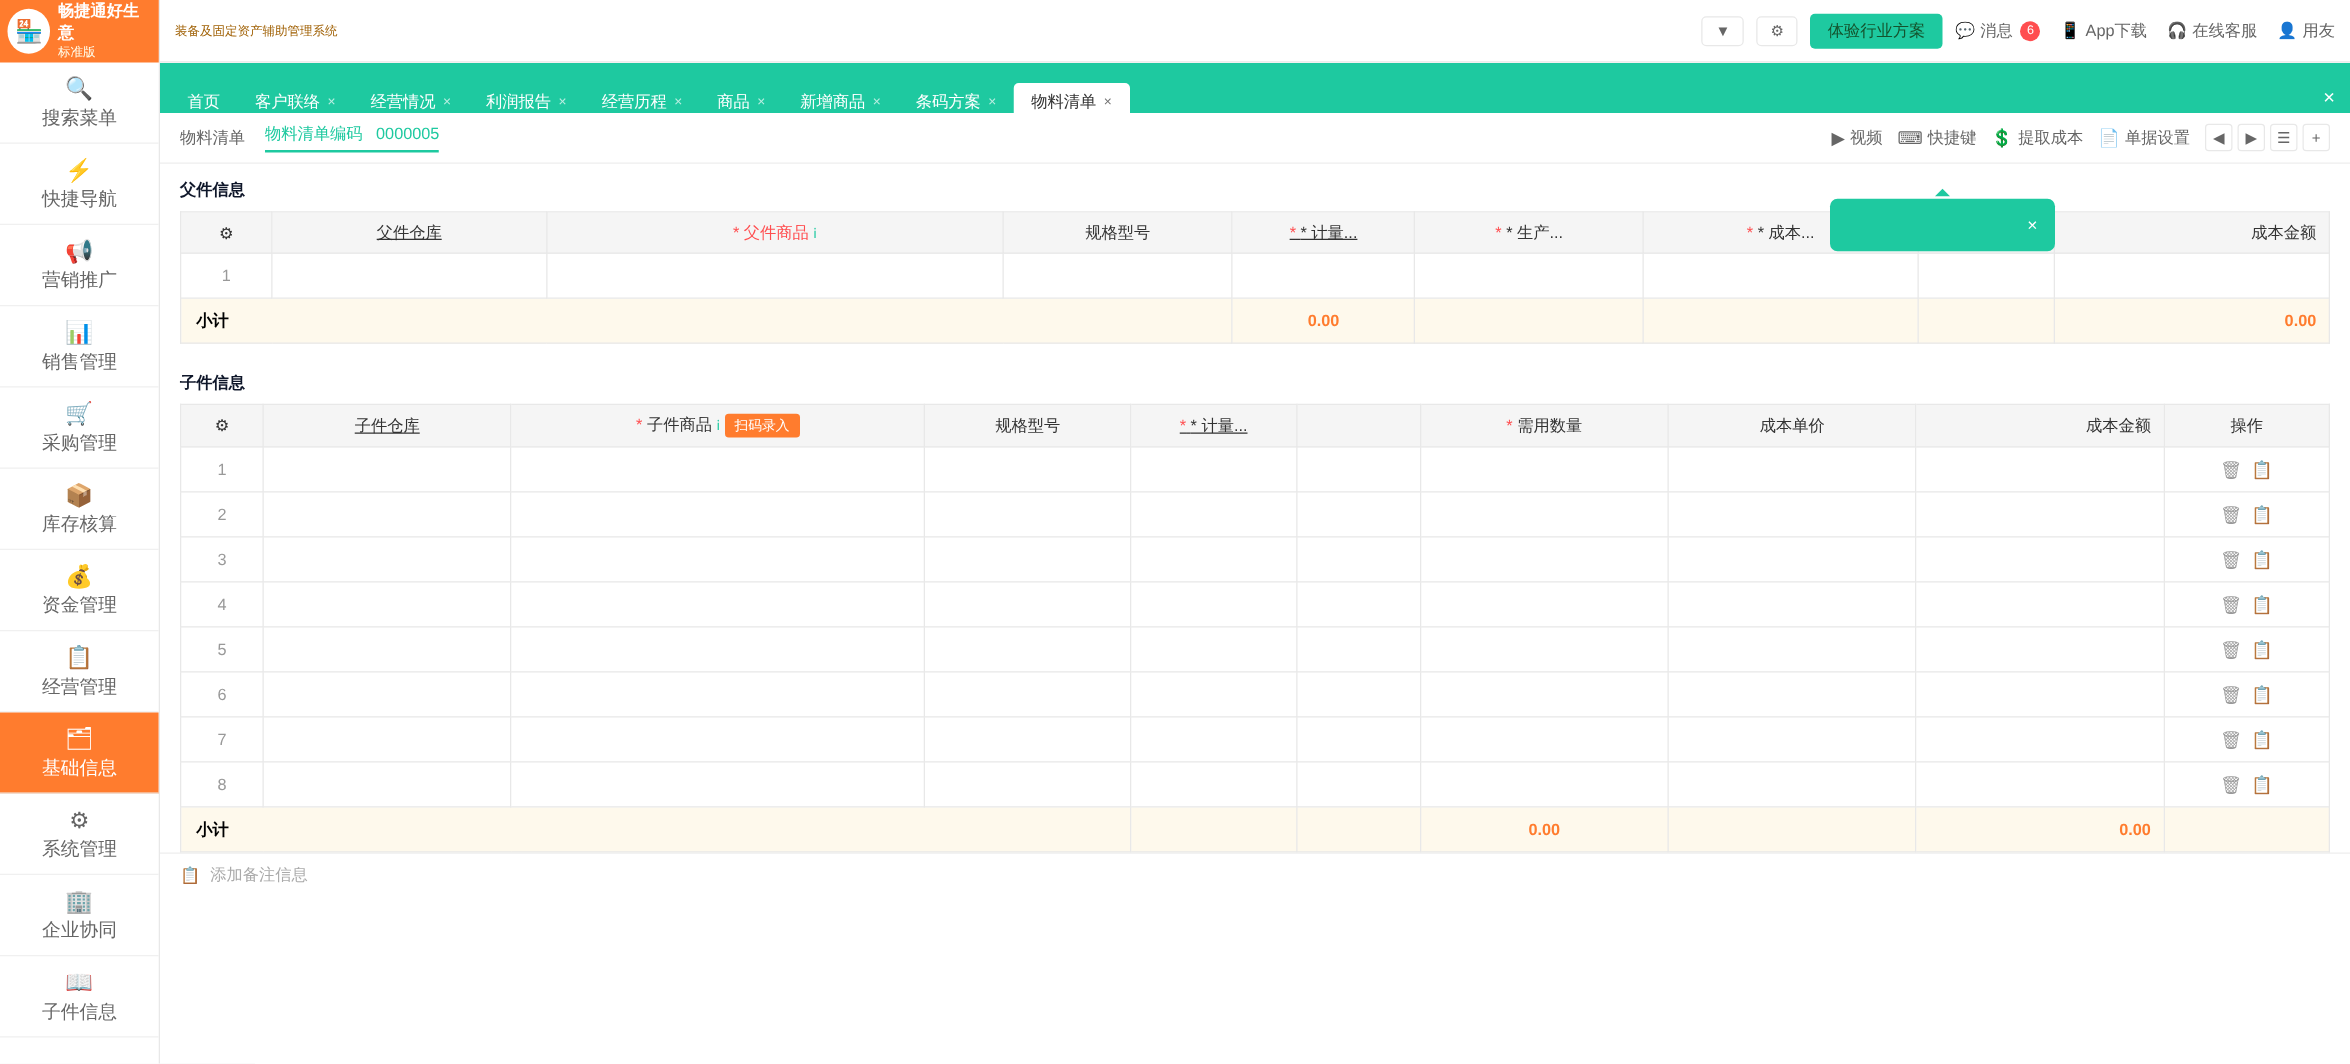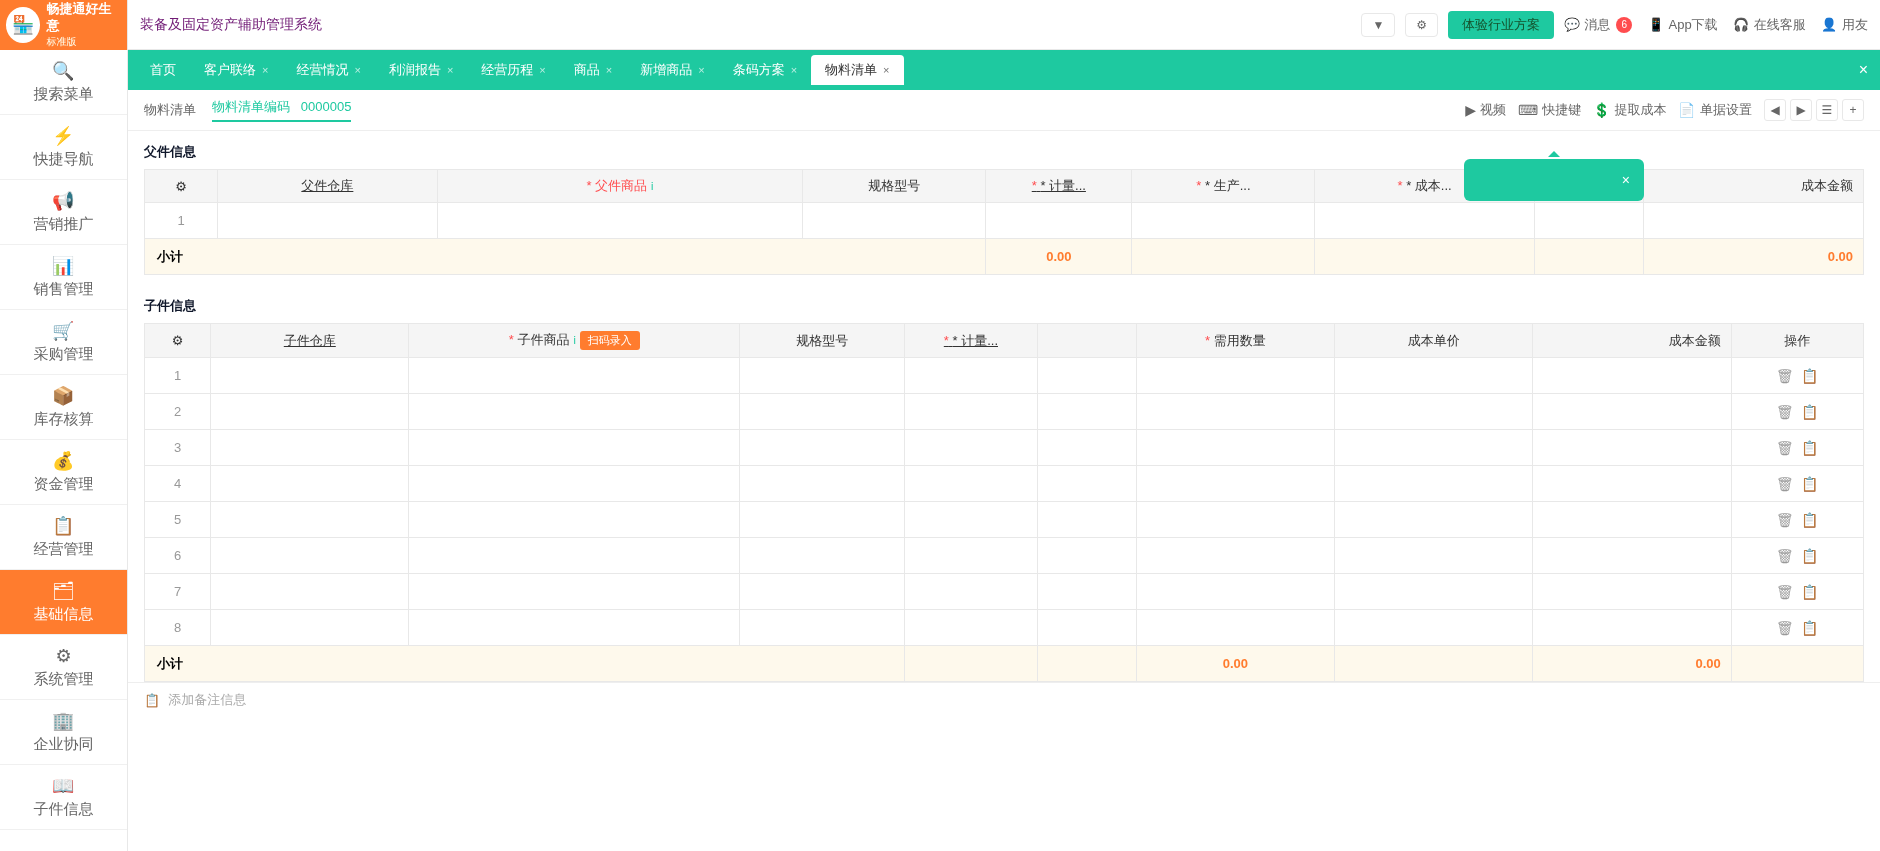--- a/index.html
+++ b/index.html
@@ -15,29 +15,29 @@
     .sidebar-item { display: flex; flex-direction: column; align-items: center; padding: 10px 4px; cursor: pointer; color: #666; border-bottom: 1px solid #f0f0f0; }
     .sidebar-item.active { background: #ff7c2e; color: #fff; }
     .sidebar-item-icon { font-size: 18px; margin-bottom: 3px; }
     .sidebar-item-label { font-size: 15px; text-align: center; }
 
     
     .main { flex: 1; display: flex; flex-direction: column; overflow: hidden; }
 
     
     .topbar { height: 50px; background: #fff; border-bottom: 1px solid #e8e8e8; display: flex; align-items: center; padding: 0 12px; gap: 10px; flex-shrink: 0; }
-    .topbar-title { font-size: 14px; color: #701a75; flex: 1; }
+    .topbar-title { font-size: 10px; color: #a16207; flex: 1; }
     .topbar-btn { background: #fff; border: 1px solid #e8e8e8; border-radius: 4px; padding: 4px 10px; cursor: pointer; font-size: 12px; color: #666; }
     .topbar-exp-btn { background: #1ec9a0; color: #14532d; border: none; border-radius: 4px; padding: 5px 14px; cursor: pointer; font-size: 13px; }
     .topbar-right { display: flex; align-items: center; gap: 16px; color: #666; }
     .topbar-right-item { display: flex; align-items: center; gap: 4px; cursor: pointer; font-size: 12px; }
     .badge { background: #ff4d4f; color: #fff; border-radius: 50%; width: 16px; height: 16px; font-size: 10px; display: flex; align-items: center; justify-content: center; margin-left: 2px; }
 
     
-    .nav-tabs { height: 40px; background: #1ec9a0; display: flex; align-items: center; padding: 16px 8px; flex-shrink: 0; overflow-x: auto; }
+    .nav-tabs { height: 40px; background: #1ec9a0; display: flex; align-items: flex-start; padding: 16px 8px; flex-shrink: 0; overflow-x: auto; }
     .nav-tab { padding: 6px 14px; color: #fff; cursor: pointer; font-size: 13px; white-space: nowrap; display: flex; align-items: center; gap: 6px; border-radius: 4px 4px 0 0; }
     .nav-tab.active { background: #fff; color: #333; }
     .nav-tab-close { font-size: 11px; opacity: 0.7; }
     .nav-close-all { margin-left: auto; color: #fff; cursor: pointer; font-size: 16px; padding: 4px; }
 
     
     .content { flex: 1; overflow: auto; background: #fff; padding: 0; }
 
     
     .breadcrumb-bar { display: flex; align-items: center; padding: 8px 16px; background: #fff; border-bottom: 1px solid #eee; gap: 16px; }

